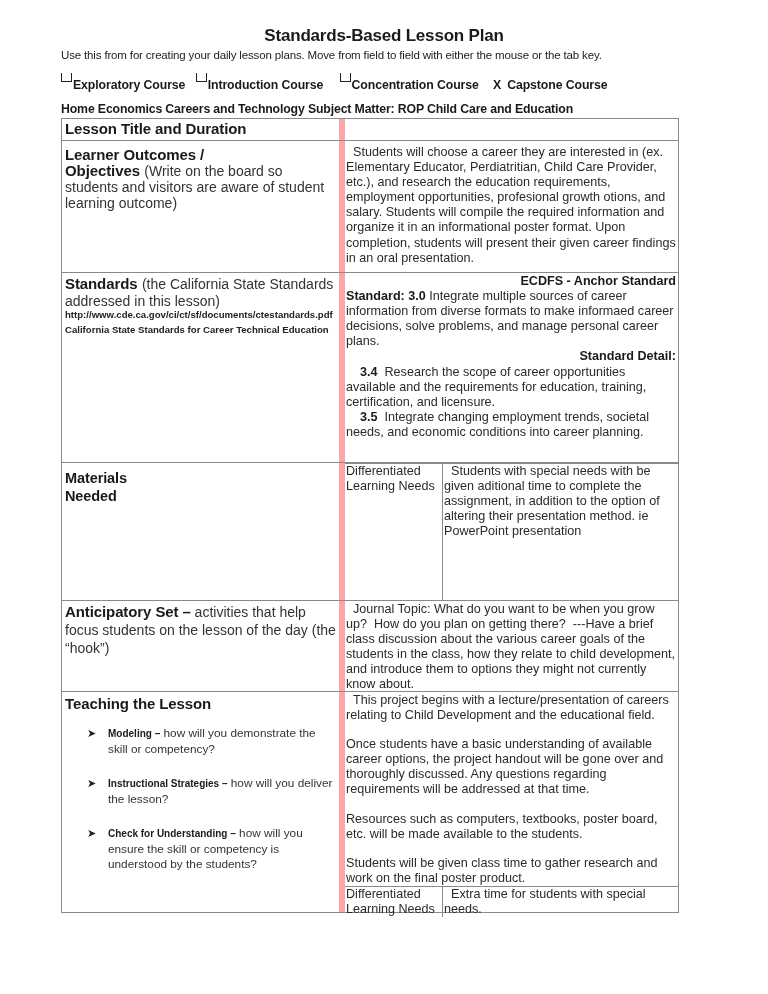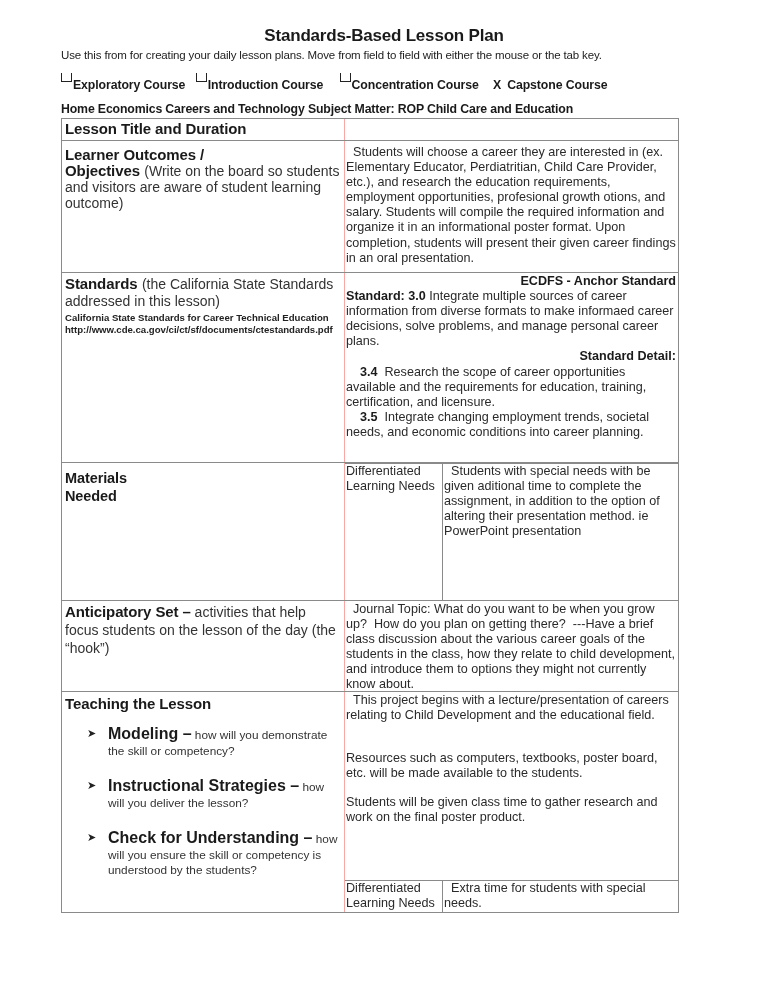--- a/index.html
+++ b/index.html
@@ -11,35 +11,35 @@
   .courses { position: absolute; top: 73px; left: 61px; font-size: 12.3px; font-weight: bold; white-space: nowrap; letter-spacing: -0.1px; }
   .course { display: inline-block; margin-right: 7px; }
   .course .box { display: inline-block; width: 9px; height: 8px; border: 1px solid #222; border-top: none;
                  vertical-align: 7px; margin-right: 1px; }
   .course .xmark { display: inline-block; margin: 0 6px 0 4px; }
   .subject { position: absolute; top: 102px; left: 61px; font-size: 12.3px; font-weight: bold; letter-spacing: -0.15px; }
 
   .table { position: absolute; left: 61px; top: 118px; width: 616px; border: 1px solid #8a8a8a; }
   .row { display: flex; border-top: 1px solid #8a8a8a; }
   .row:first-child { border-top: none; }
-  .lcell { width: 283px; padding: 1px 2px 0 3px; box-sizing: border-box; border-right: 1px solid #fca5a5; }
+  .lcell { width: 283px; padding: 1px 2px 0 3px; box-sizing: border-box; border-right: 6px solid #fca5a5; }
   .rcell { flex: 1; box-sizing: border-box; font-size: 12.6px; line-height: 15.1px; color: #2a2a2a; }
   .rcell .pad { padding: 1px 2px 0 1px; }
   .h-big { font-size: 15px; font-weight: bold; letter-spacing: -0.1px; }
   .small-note { font-size: 14px; color: #333; line-height: 15px; }
   .tiny-bold { font-size: 9.6px; font-weight: bold; line-height: 12px; color: #222; }
   .bold { font-weight: bold; color: #1a1a1a; text-align: right; }
   .title-cell { font-size: 15.5px; text-align: center; color: #222; padding-top: 1px; }
   .diff { display: flex; border-top: 1px solid #8a8a8a; }
   .diff .dl { width: 98px; border-right: 1px solid #8a8a8a; padding-left: 1px; box-sizing: border-box; }
   .diff .dr { flex: 1; padding-left: 1px; }
   .bullets { margin: 0; padding: 0; list-style: none; }
   .bullets li { position: relative; padding-left: 43px; margin-bottom: 19px; font-size: 11.8px; line-height: 15.5px; color: #333; }
   .bullets li .arrow { position: absolute; left: 22px; top: 0; font-size: 11px; color: #222; }
-  .bullets li .bl { font-size: 16px; font-weight: bold; color: #1a1a1a; }
+  .bullets li .bl { font-size: 10px; font-weight: bold; color: #1a1a1a; }
   .gap { height: 14px; }
 </style>
 </head>
 <body>
 
 <div class="title">Standards-Based Lesson Plan</div>
 <div class="instructions">Use this from for creating your daily lesson plans. Move from field to field with either the mouse or the tab key.</div>
 
 <div class="courses">
   <span class="course"><span class="box"></span><span>Exploratory Course</span></span>
@@ -64,22 +64,22 @@
       <div style="line-height:16px"><span class="h-big">Objectives</span> <span class="small-note">(Write on the board so students and visitors are aware of student learning outcome)</span></div>
     </div>
     <div class="rcell" style="padding-top:3px">
       <div class="pad" style="white-space:pre-wrap">  Students will choose a career they are interested in (ex. Elementary Educator, Perdiatritian, Child Care Provider, etc.), and research the education requirements, employment opportunities, profesional growth otions, and salary. Students will compile the required information and organize it in an informational poster format. Upon completion, students will present their given career findings in an oral presentation.</div>
     </div>
   </div>
 
   <div class="row" style="height:189px">
     <div class="lcell" style="padding-top:2px">
       <div style="line-height:17px"><span class="h-big">Standards</span> <span class="small-note">(the California State Standards addressed in this lesson)</span></div>
+      <div class="tiny-bold">http://www.cde.ca.gov/ci/ct/sf/documents/ctestandards.pdf</div>
       <div class="tiny-bold" style="margin-top:3px">California State Standards for Career Technical Education</div>
-      <div class="tiny-bold">http://www.cde.ca.gov/ci/ct/sf/documents/ctestandards.pdf</div>
     </div>
     <div class="rcell">
       <div class="pad">
         <div class="bold">ECDFS - Anchor Standard</div>
         <div><span class="bold">Standard: 3.0</span><span> Integrate multiple sources of career information from diverse formats to make informaed career decisions, solve problems, and manage personal career plans.</span></div>
         <div class="bold">Standard Detail:</div>
         <div style="text-indent:14px"><span class="bold">3.4</span><span style="white-space:pre-wrap">  Research the scope of career opportunities available and the requirements for education, training, certification, and licensure.</span></div>
         <div style="text-indent:14px"><span class="bold">3.5</span><span style="white-space:pre-wrap">  Integrate changing employment trends, societal needs, and economic conditions into career planning.</span></div>
       </div>
     </div>
@@ -113,20 +113,21 @@
       <ul class="bullets">
         <li><span class="arrow">➤</span><span class="bl">Modeling –</span><span> how will you demonstrate the skill or competency?</span></li>
         <li><span class="arrow">➤</span><span class="bl">Instructional Strategies –</span><span> how will you deliver the lesson?</span></li>
         <li><span class="arrow">➤</span><span class="bl">Check for Understanding –</span><span> how will you ensure the skill or competency is understood by the students?</span></li>
       </ul>
     </div>
     <div class="rcell" style="display:flex;flex-direction:column">
       <div class="pad" style="flex:1">
         <div style="white-space:pre-wrap">  This project begins with a lecture/presentation of careers relating to Child Development and the educational field.</div>
         <div class="gap"></div>
+        <div>Once students have a basic understanding of available career options, the project handout will be gone over and thoroughly discussed.  Any questions regarding requirements will be addressed at that time.</div>
         <div class="gap"></div>
         <div>Resources such as computers, textbooks, poster board, etc. will be made available to the students.</div>
         <div class="gap"></div>
         <div>Students will be given class time to gather research and work on the final poster product.</div>
       </div>
       <div class="diff" style="height:31px">
         <div class="dl">Differentiated Learning Needs</div>
         <div class="dr" style="white-space:pre-wrap">  Extra time for students with special needs.</div>
       </div>
     </div>

